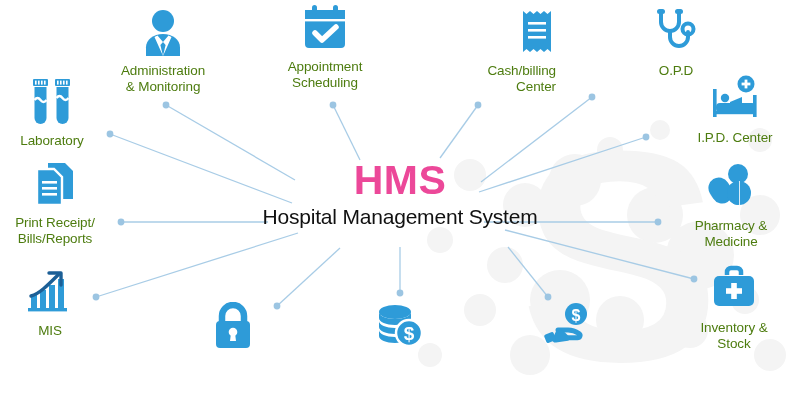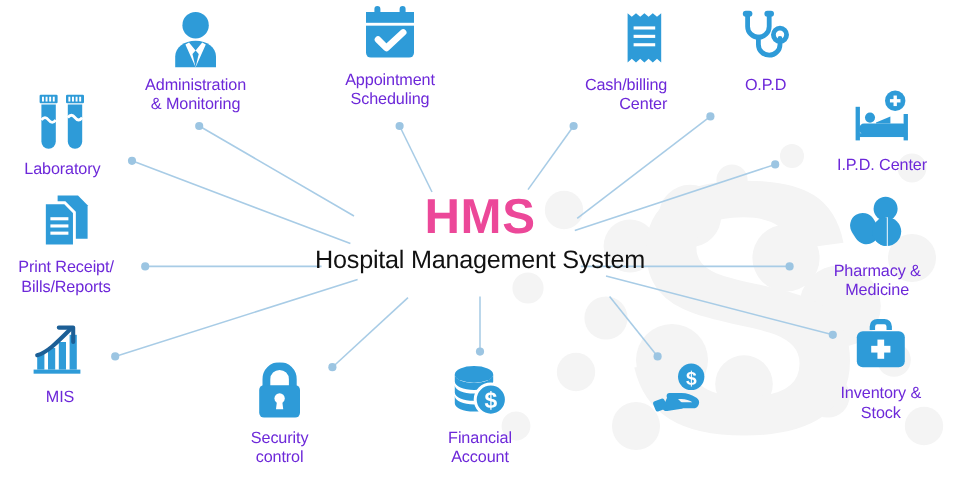--- a/index.html
+++ b/index.html
@@ -24,21 +24,21 @@
   }
   #bg-layer { z-index: 0; }
   #line-layer { z-index: 1; }
 
   .node {
     position: absolute;
     z-index: 3;
     width: 150px;
     margin-left: -75px;
     text-align: center;
-    color: #6d28d9;
+    color: #4d7c0f;
     font-size: 13.5px;
     line-height: 15.5px;
     letter-spacing: -0.1px;
   }
   .node .node-icon {
     display: block;
     height: 52px;
     margin-bottom: 3px;
   }
   .node .node-icon svg { display: inline-block; vertical-align: bottom; }
@@ -187,21 +187,21 @@
             <path d="M5 3l3.5 3L12 3l3.5 3L19 3l3.5 3L26 3l3.5 3L33 3v41l-3.5-3-3.5 3-3.5-3-3.5 3-3.5-3-3.5 3L8.5 41 5 44z" fill="#2e9bd8"></path>
             <g fill="#fff">
               <rect x="10" y="14" width="18" height="2.6"></rect>
               <rect x="10" y="21" width="18" height="2.6"></rect>
               <rect x="10" y="28" width="18" height="2.6"></rect>
             </g>
           </svg></span>
         <span class="node-label">Cash/billing
 Center</span>
       </div>
-      <div class="node" style="left: 638px; top: 8px;">
+      <div class="node" style="left: 676px; top: 8px;">
         <span class="node-icon"><svg width="50" height="50" viewBox="0 0 50 50">
             <g fill="none" stroke="#2e9bd8" stroke-width="4" stroke-linecap="round">
               <path d="M10 4v10a9 9 0 0 0 18 0V4"></path>
               <path d="M19 23v6a9 9 0 0 0 18 0v-5"></path>
             </g>
             <circle cx="37" cy="21" r="5.5" fill="none" stroke="#2e9bd8" stroke-width="4"></circle>
             <rect x="6" y="1" width="8" height="5" rx="2.5" fill="#2e9bd8"></rect>
             <rect x="24" y="1" width="8" height="5" rx="2.5" fill="#2e9bd8"></rect>
           </svg></span>
         <span class="node-label">O.P.D</span>
@@ -259,32 +259,28 @@
         <span class="node-icon"><svg width="50" height="46" viewBox="0 0 50 46">
             <g fill="#2e9bd8">
               <ellipse cx="20" cy="10" rx="16" ry="7"></ellipse>
               <path d="M4 10v6c0 3.9 7.2 7 16 7s16-3.1 16-7v-6c0 3.9-7.2 7-16 7S4 13.9 4 10z"></path>
               <path d="M4 19v6c0 3.9 7.2 7 16 7s16-3.1 16-7v-6c0 3.9-7.2 7-16 7S4 22.9 4 19z"></path>
               <path d="M4 28v6c0 3.9 7.2 7 16 7s16-3.1 16-7v-6c0 3.9-7.2 7-16 7S4 31.9 4 28z"></path>
             </g>
             <circle cx="34" cy="31" r="13" fill="#2e9bd8" stroke="#fff" stroke-width="2.5"></circle>
             <text x="34" y="38" font-family="Liberation Sans, sans-serif" font-size="19" font-weight="bold" fill="#fff" text-anchor="middle">$</text>
           </svg></span>
-        <span class="node-label">Financial
-Account</span>
       </div>
       <div class="node" style="left: 233px; top: 302px;">
         <span class="node-icon"><svg width="44" height="48" viewBox="0 0 44 48">
             <path d="M11 20v-6a11 11 0 0 1 22 0v6" fill="none" stroke="#2e9bd8" stroke-width="6.5"></path>
             <rect x="5" y="19" width="34" height="27" rx="4" fill="#2e9bd8"></rect>
             <circle cx="22" cy="30" r="4.3" fill="#fff"></circle>
             <path d="M20 31h4l1 8h-6z" fill="#fff"></path>
           </svg></span>
-        <span class="node-label">Security
-control</span>
       </div>
       <div class="node" style="left: 50px; top: 268px;">
         <span class="node-icon"><svg width="50" height="46" viewBox="0 0 50 46">
             <g fill="#2e9bd8">
               <rect x="6" y="27" width="6" height="13"></rect>
               <rect x="15" y="22" width="6" height="18"></rect>
               <rect x="24" y="17" width="6" height="23"></rect>
               <rect x="33" y="11" width="6" height="29"></rect>
               <rect x="3" y="40" width="39" height="3.4"></rect>
             </g>

